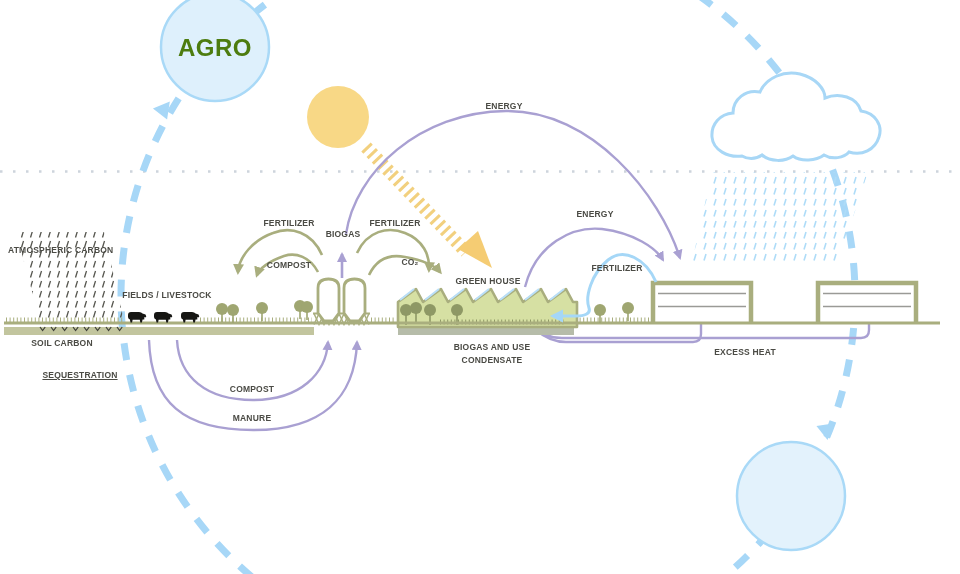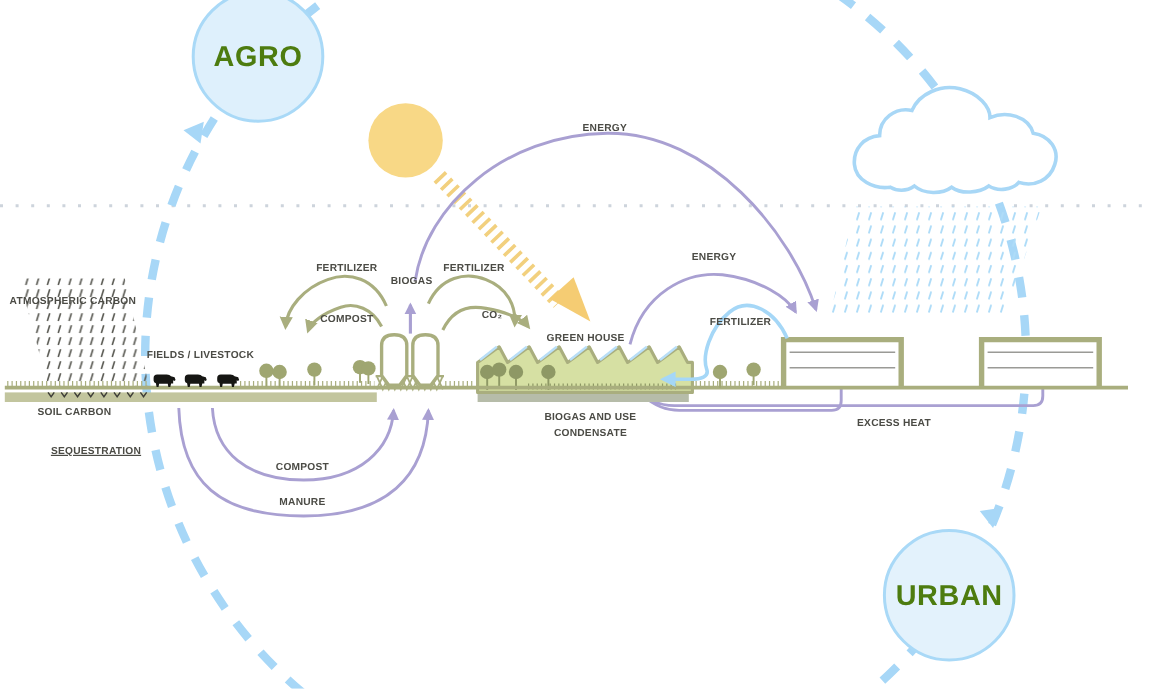--- a/index.html
+++ b/index.html
@@ -175,14 +175,13 @@
   <div class="lbl" style="left:488px;top:276px;text-align:right;">GREEN HOUSE</div>
   <div class="lbl" style="left:504px;top:101px;">ENERGY</div>
   <div class="lbl" style="left:595px;top:209px;">ENERGY</div>
   <div class="lbl" style="left:617px;top:263px;">FERTILIZER</div>
   <div class="lbl" style="left:492px;top:342px;">BIOGAS AND USE</div>
   <div class="lbl" style="left:492px;top:355px;">CONDENSATE</div>
   <div class="lbl" style="left:745px;top:347px;">EXCESS HEAT</div>
   <div class="lbl" style="left:252px;top:384px;">COMPOST</div>
   <div class="lbl" style="left:252px;top:413px;">MANURE</div>
   <div class="zone" style="left:215px;top:48px;">AGRO</div>
-  <div class="zone" style="left:791px;top:497px;">URBAN</div>
 </div>
 
 </body></html>

